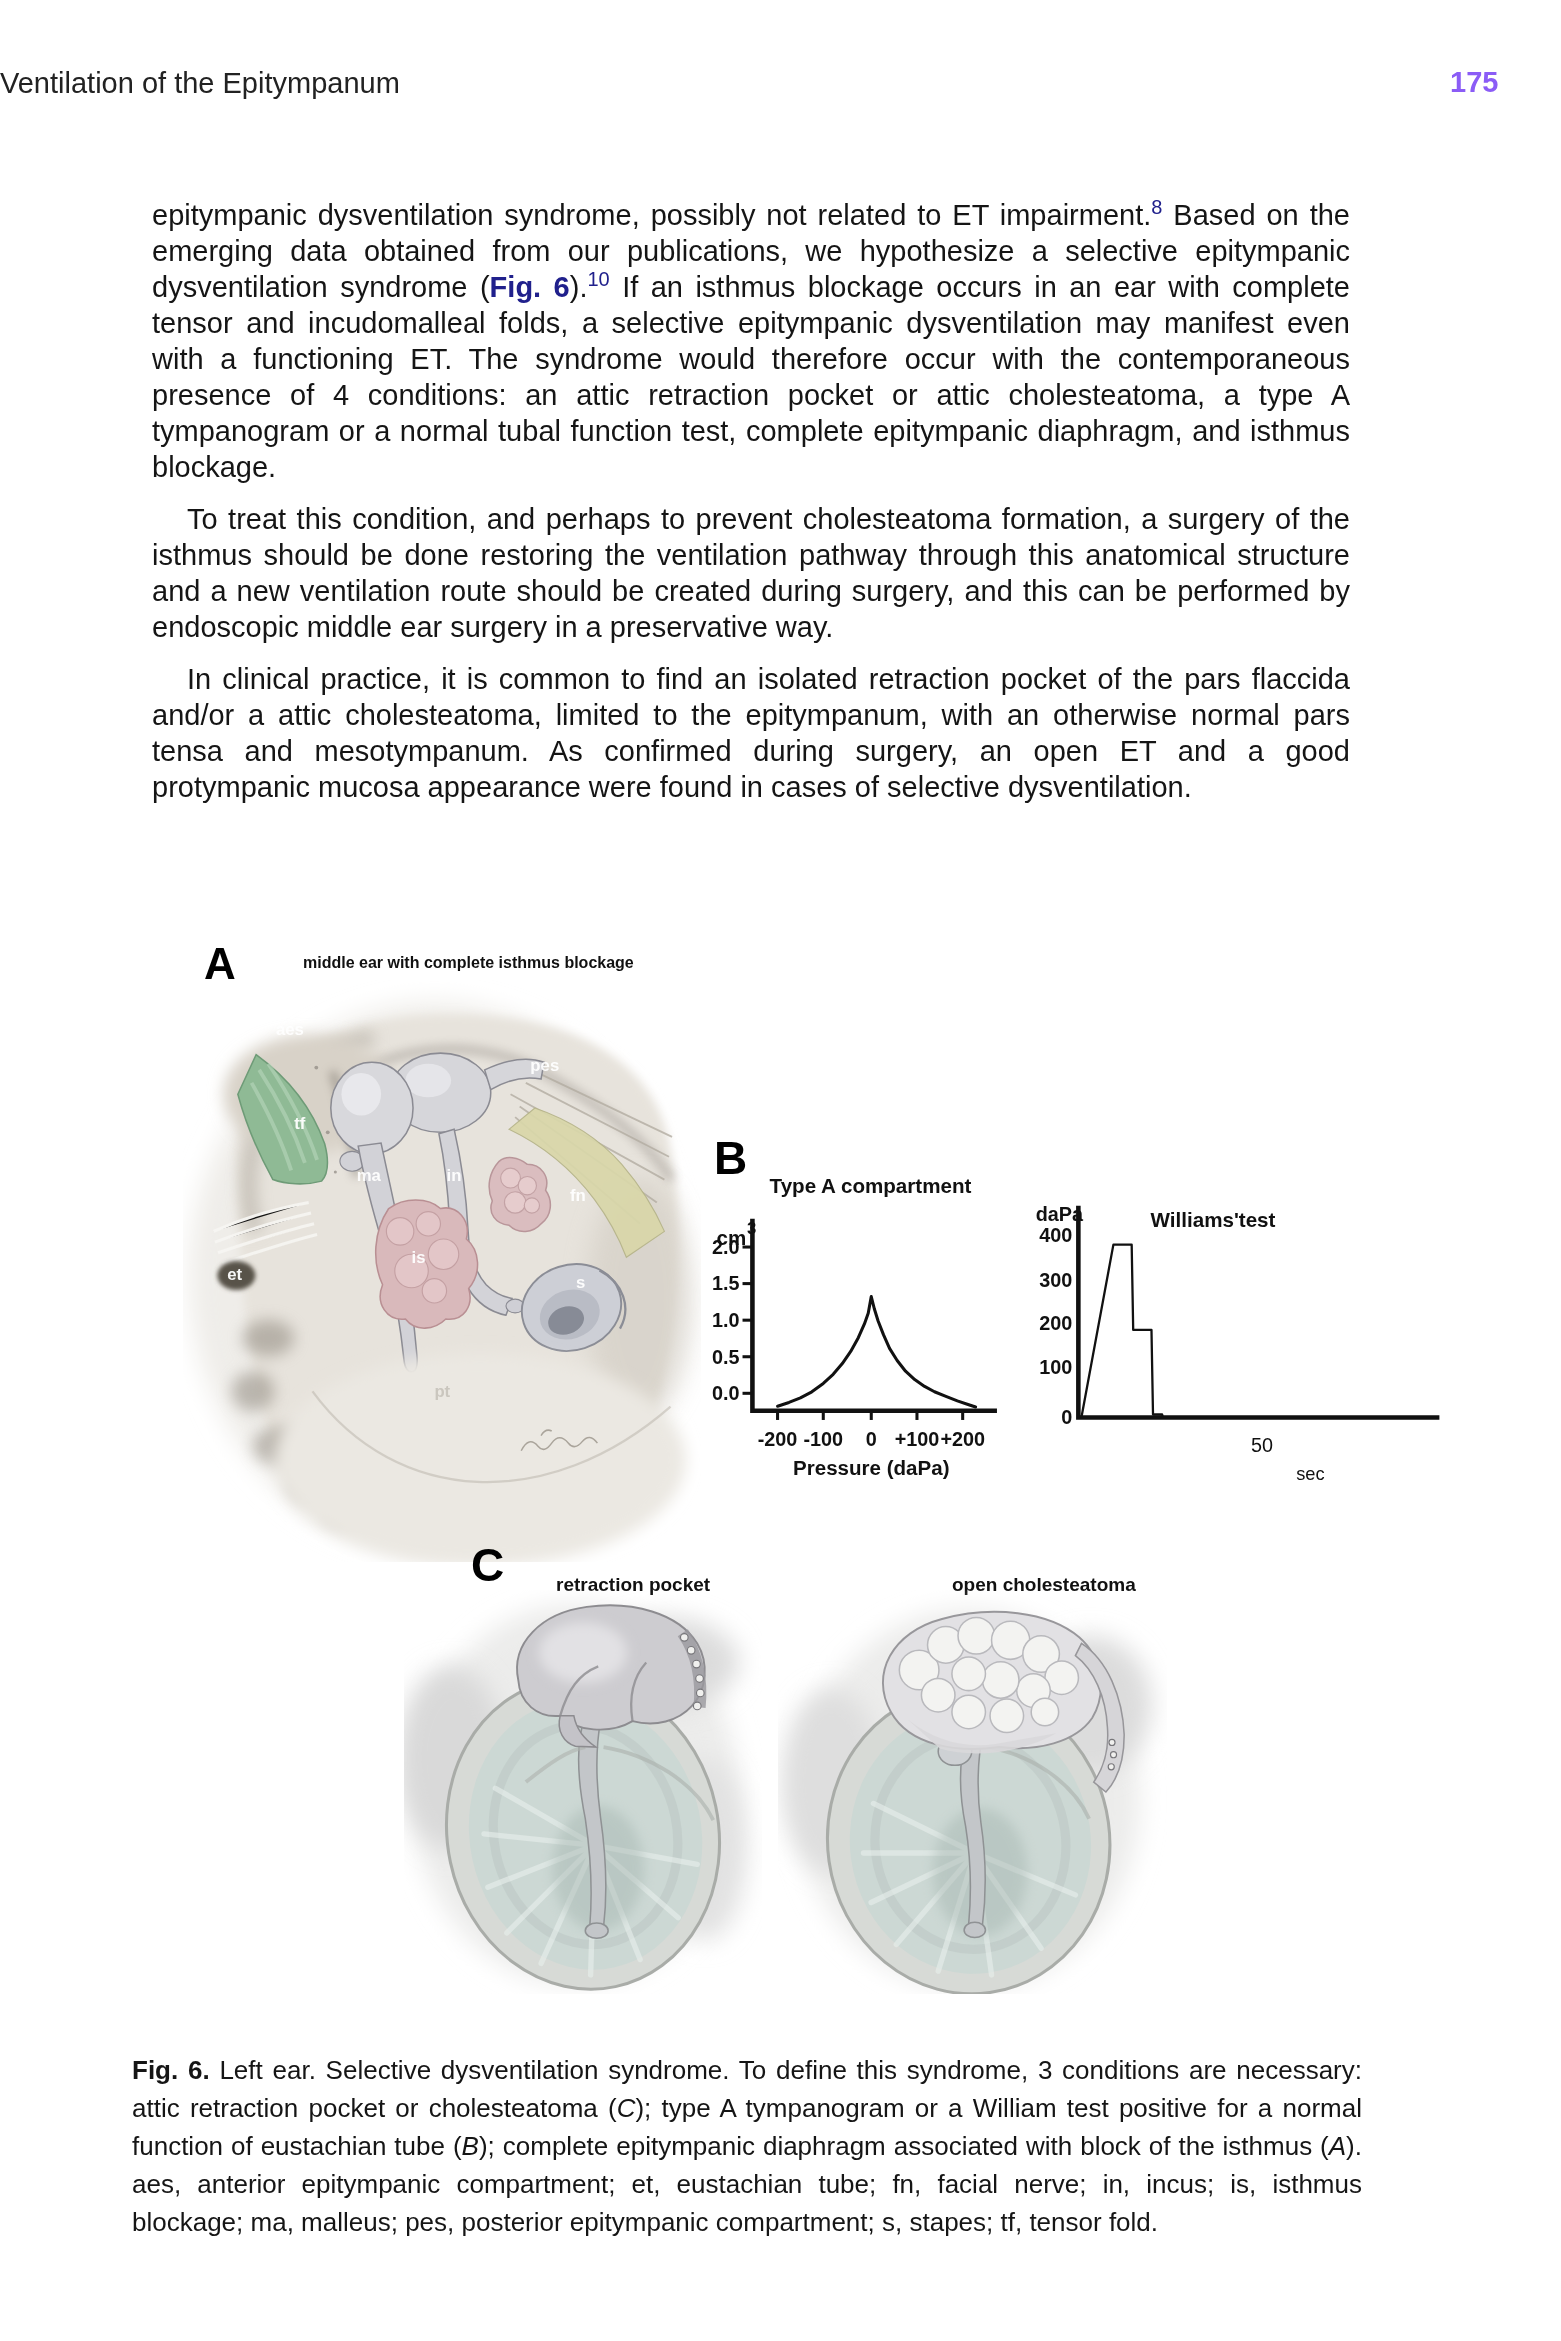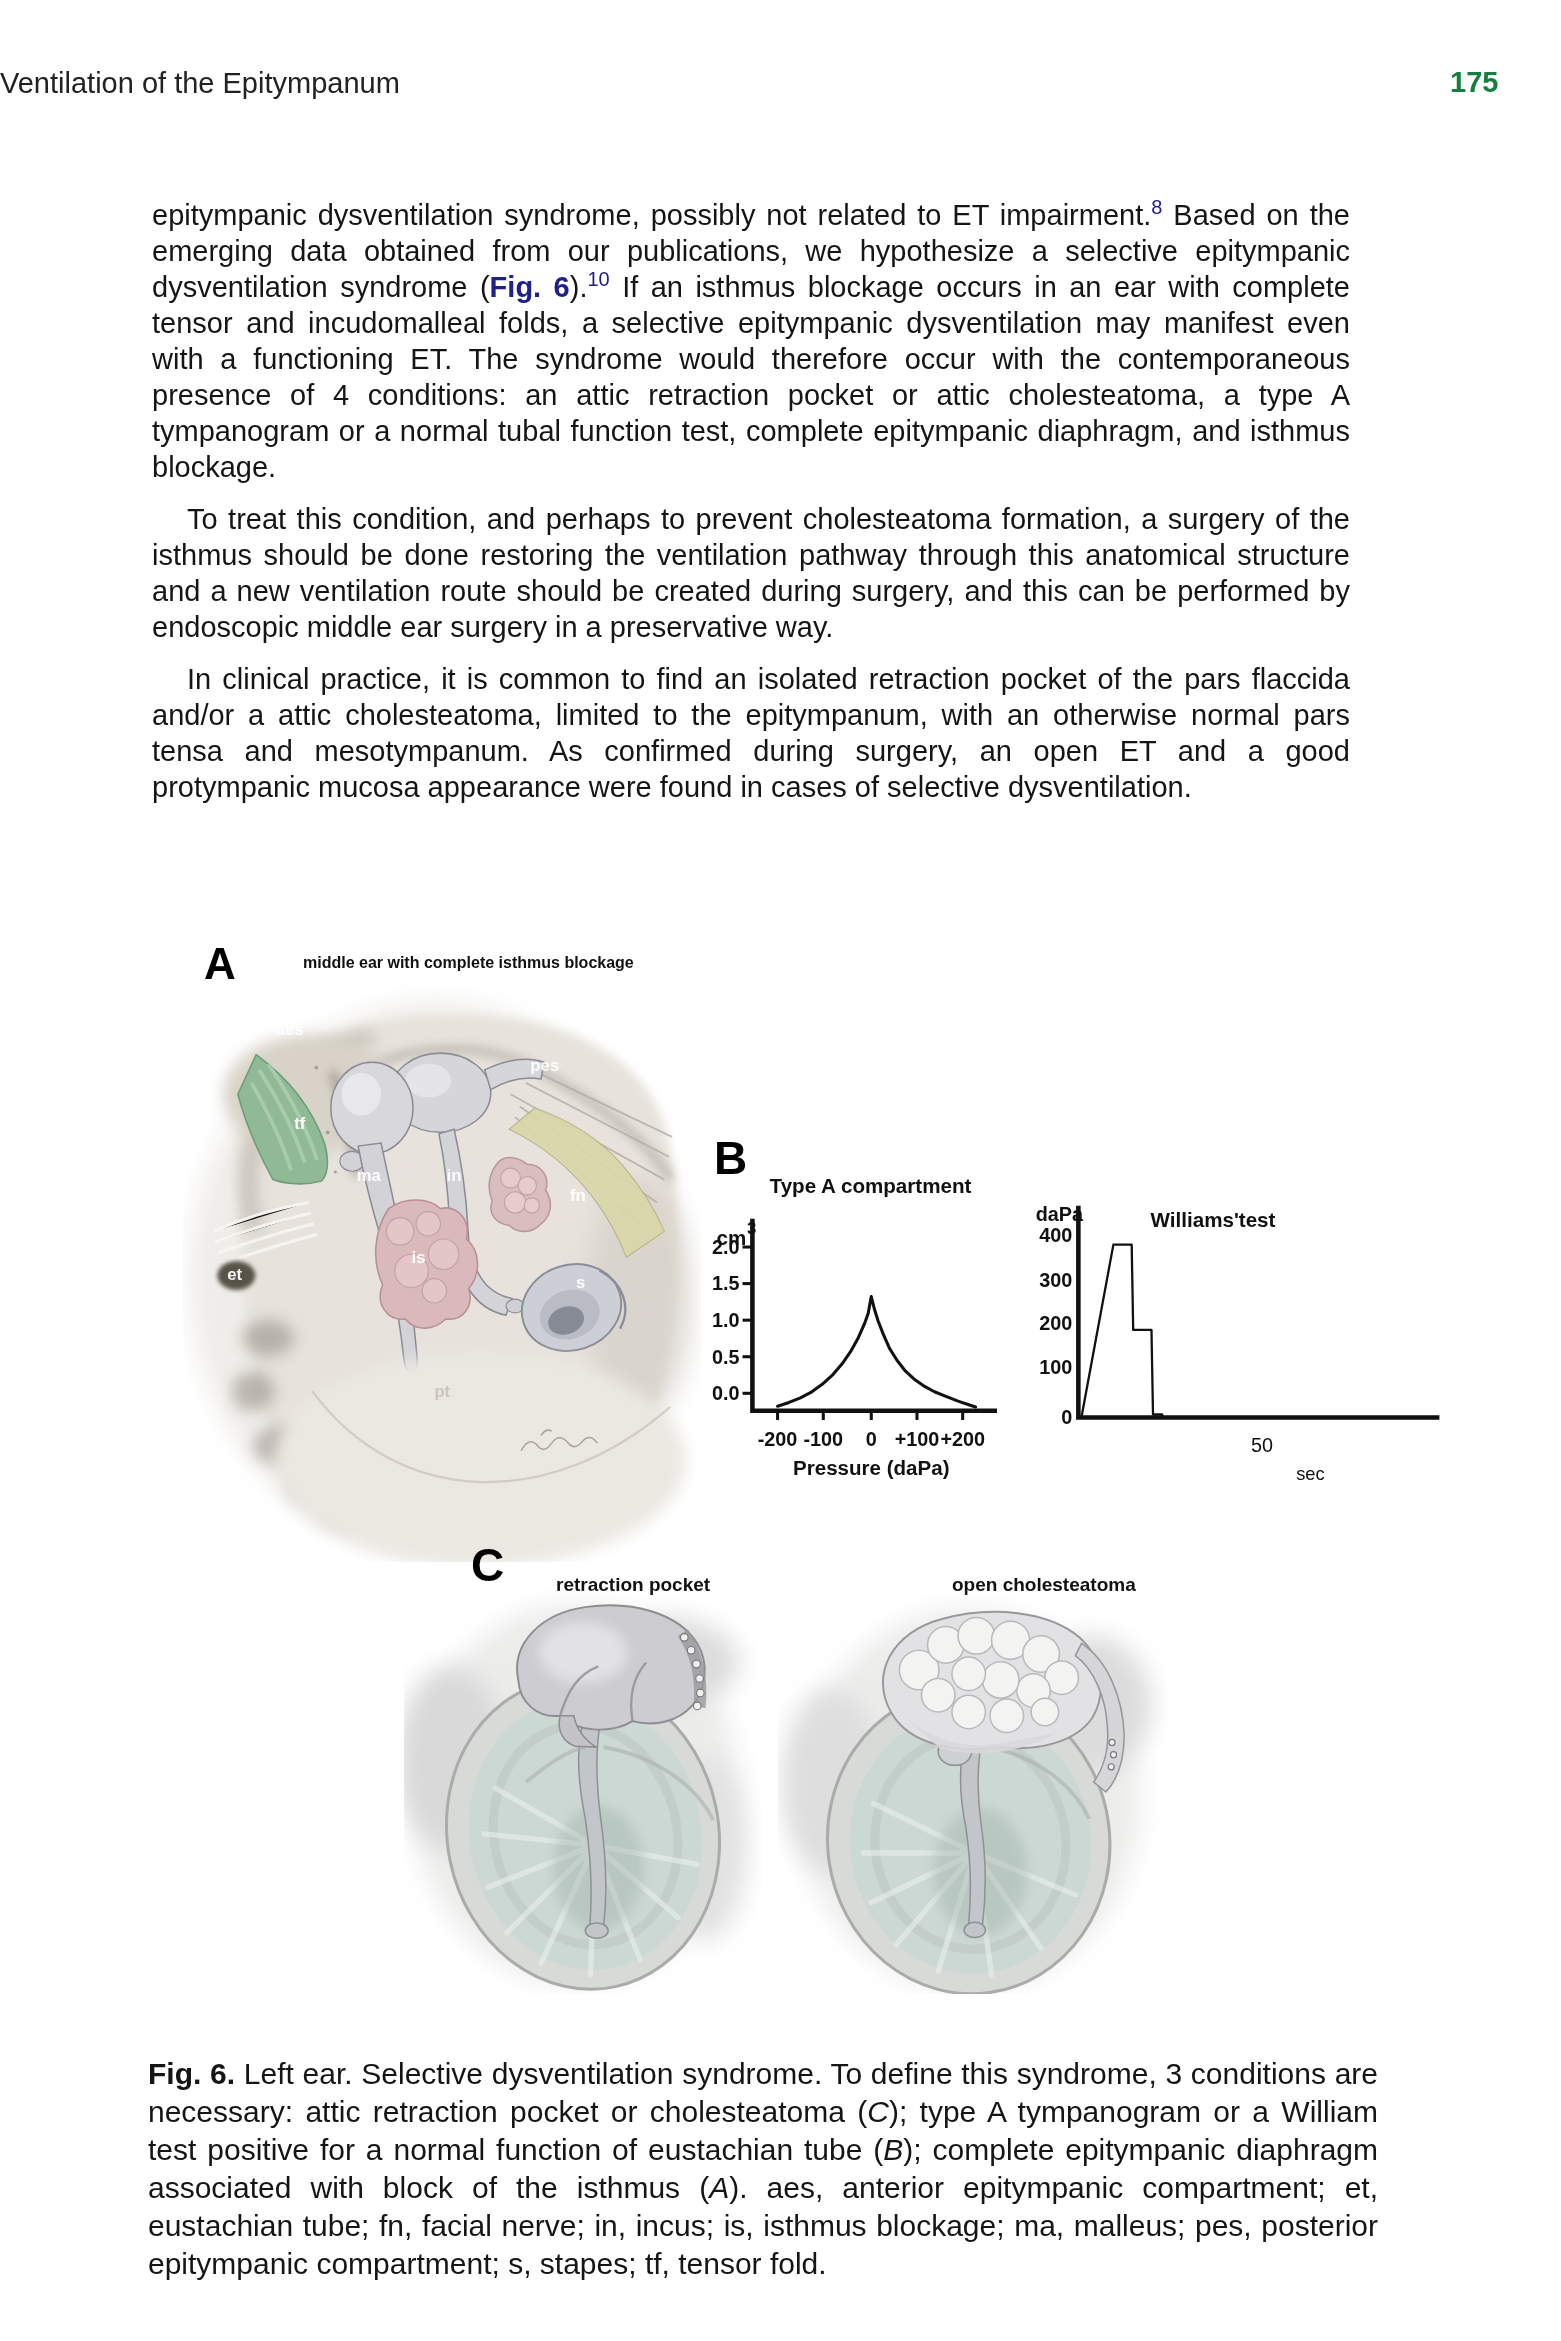--- a/index.html
+++ b/index.html
@@ -9,21 +9,21 @@
     -webkit-font-smoothing:antialiased;
   }
   .abs{position:absolute;}
   
   .running-head{
     position:absolute;top:67px;left:0;width:1365px;
     text-align:left;font-size:29px;color:#222;
   }
   .page-num{
     position:absolute;top:66px;left:1450px;width:91px;
-    font-size:29px;font-weight:bold;color:#15803d;
+    font-size:29px;font-weight:bold;color:#8b5cf6;
   }
   
   .bodytext{
     position:absolute;left:136px;top:181px;width:1230px;
     font-size:29px;line-height:36px;text-align:justify;color:#151515;
   }
   .bodytext p{margin:16px;padding:0;}
   .bodytext p.indent{text-indent:35px;}
   .figlink{color:#20208c;font-weight:bold;}
   sup.cite{color:#20208c;font-size:20px;line-height:0;}
@@ -37,22 +37,22 @@
   }
   .chart-title{position:absolute;font-size:20.6px;font-weight:bold;color:#111;text-align:center;}
   .tymp-title{left:709px;top:1174px;width:323px;}
   .will-title{left:1076px;top:1208px;width:274px;}
   .c-sub-title{position:absolute;top:1574px;font-size:19px;font-weight:bold;color:#111;margin-left:31px;}
   .c-left-title{left:525px;}
   .c-right-title{left:921px;}
   svg text{font-family:"Liberation Sans", sans-serif;}
   
   .caption{
-    position:absolute;left:148px;top:2025px;width:1230px;
-    font-size:30px;line-height:38px;text-align:justify;color:#151515;
+    position:absolute;left:132px;top:2025px;width:1230px;
+    font-size:26px;line-height:38px;text-align:justify;color:#151515;
   }
   .caption .cap-label{font-weight:bold;}
   .caption i{font-style:italic;}
 </style>
 </head>
 <body>
 
 <div class="running-head">Ventilation of the Epitympanum</div>
 <div class="page-num">175</div>
 

